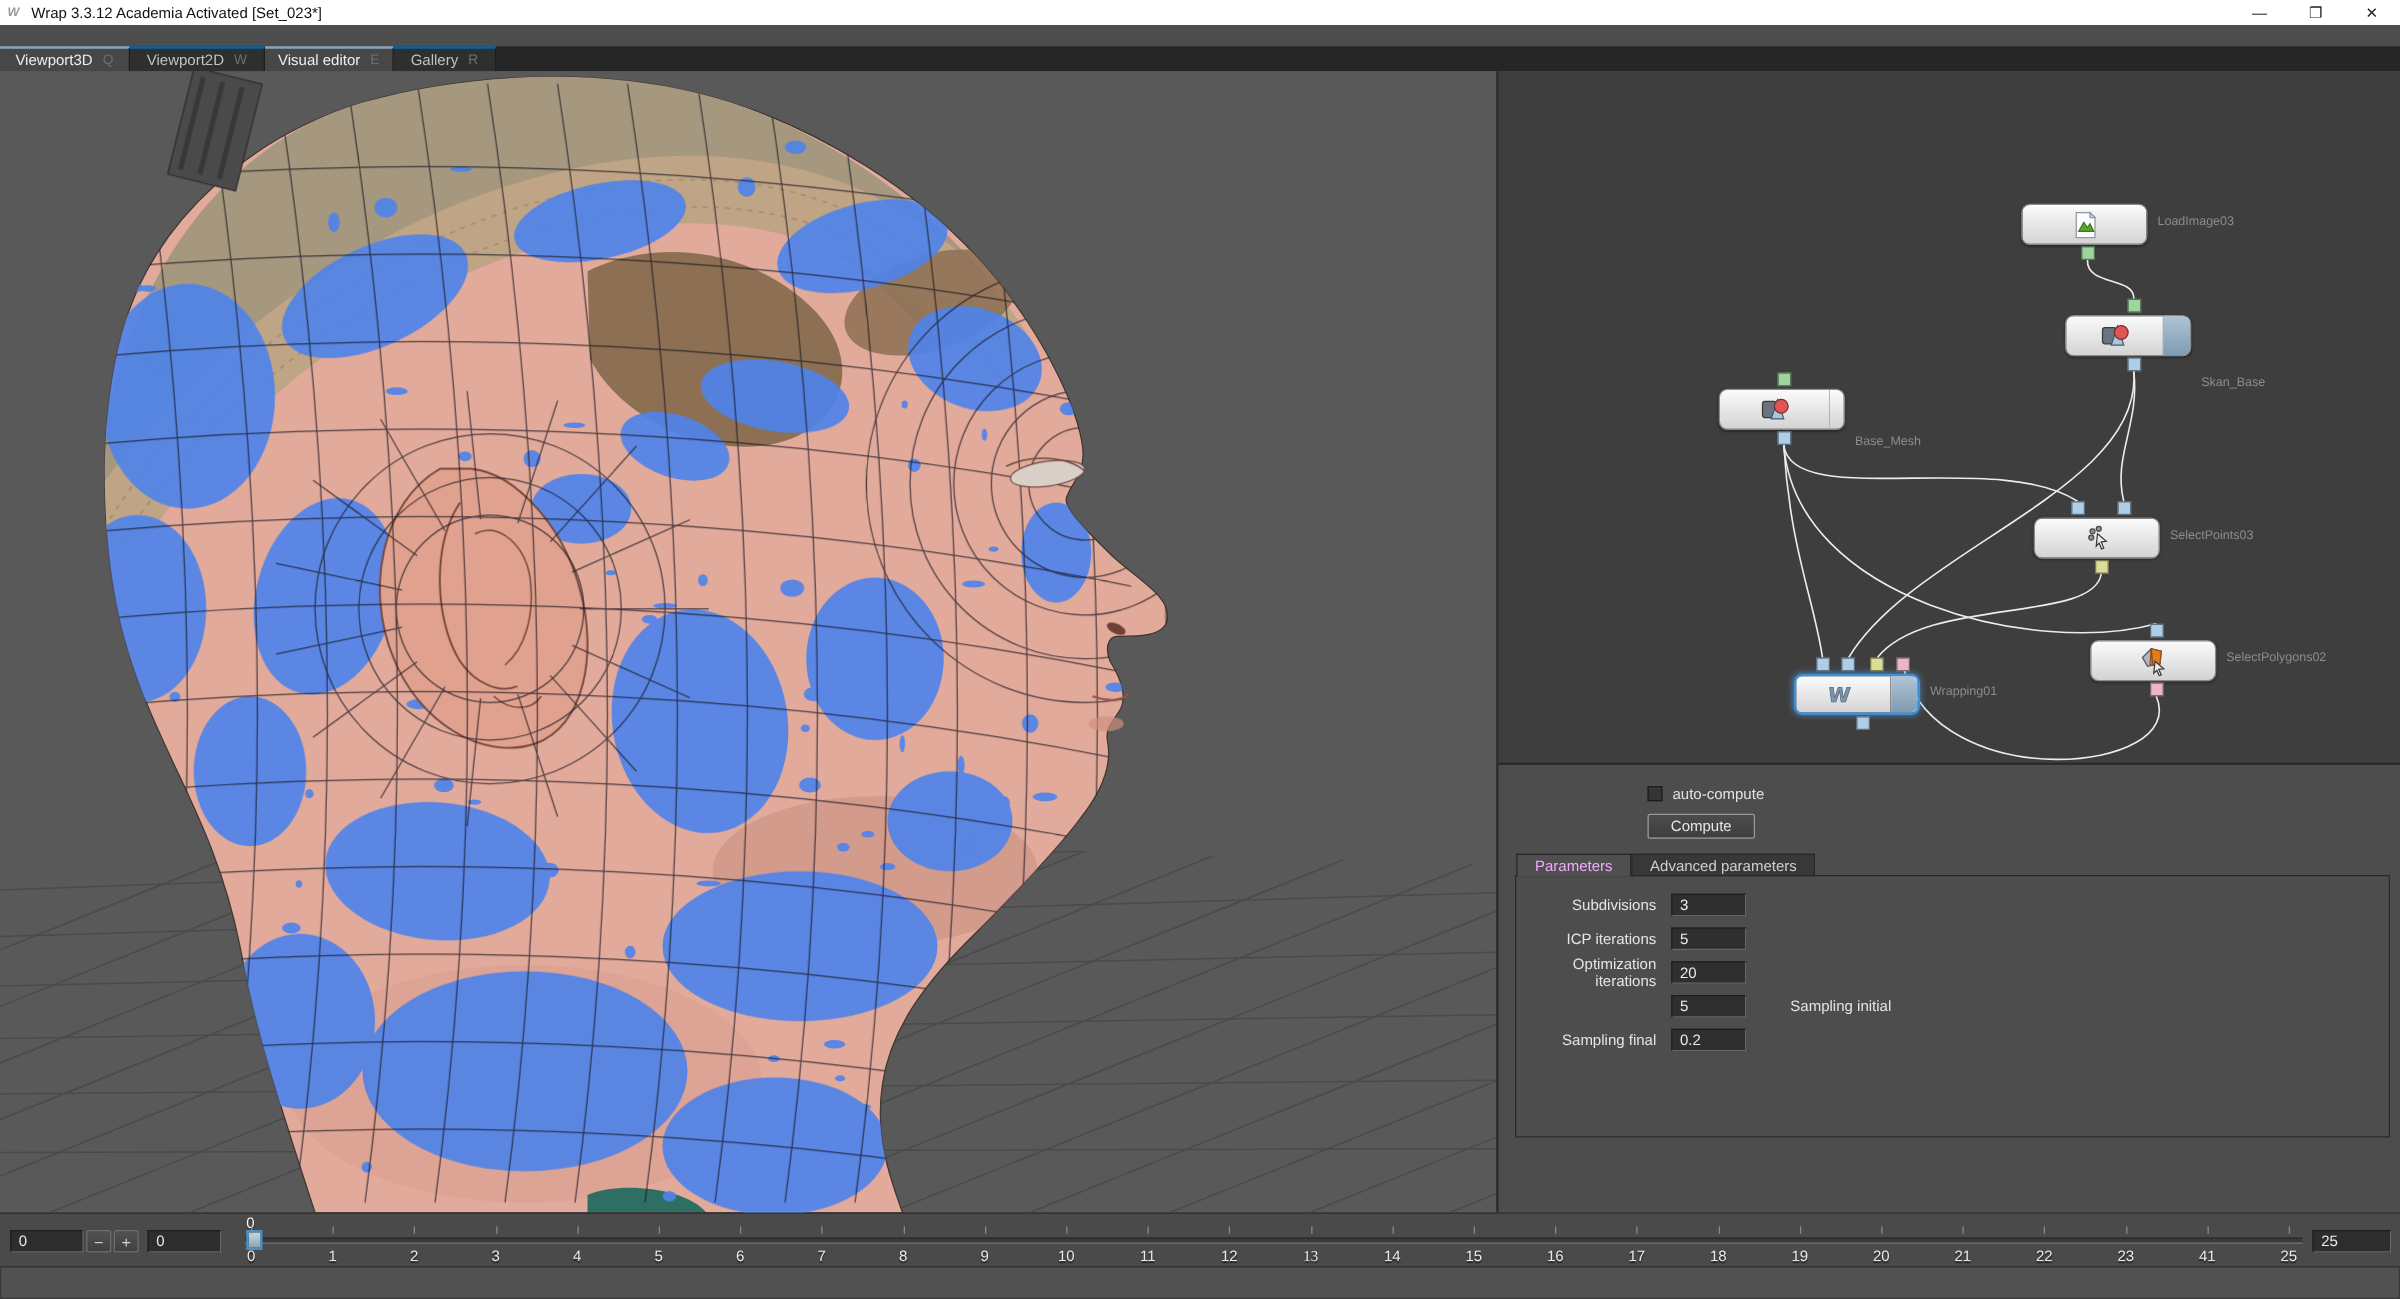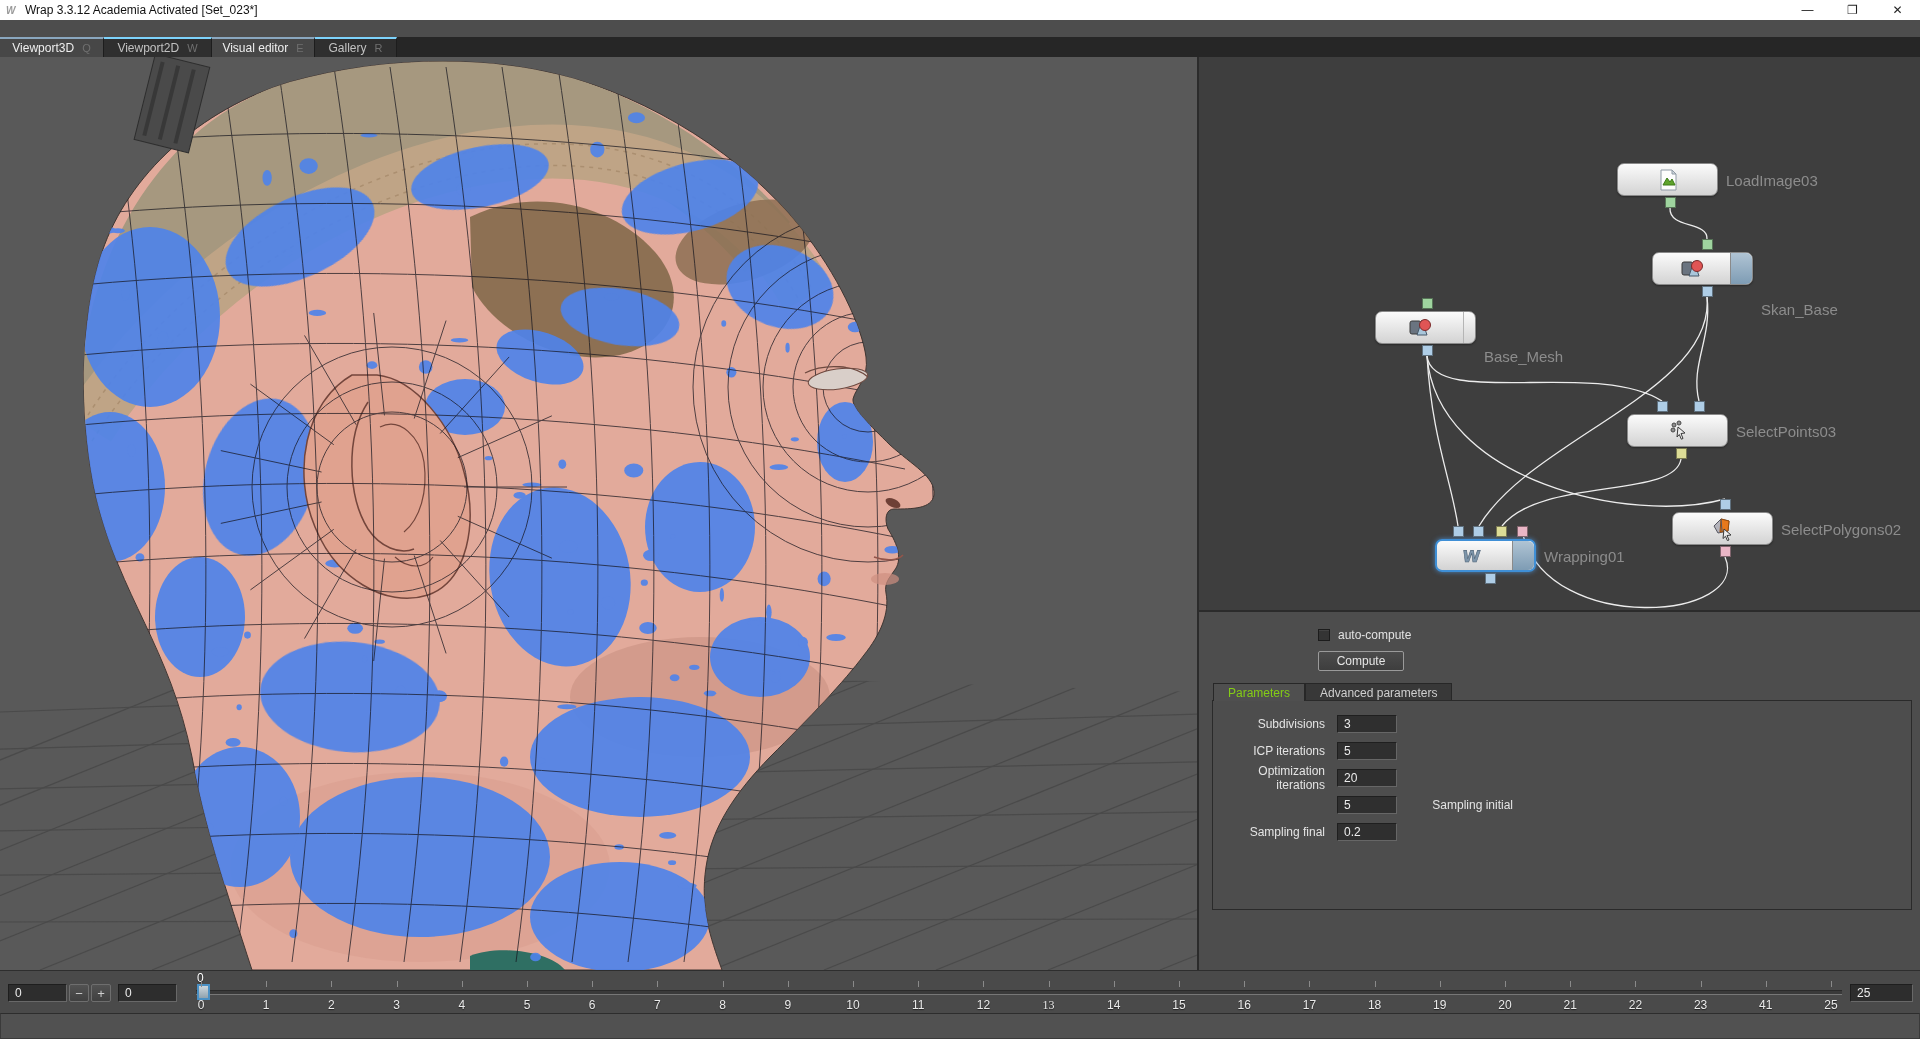--- a/index.html
+++ b/index.html
@@ -22,21 +22,21 @@
              background:#3c3c3c; border-bottom:1px solid #2f2f2f;
              display:flex; align-items:center; }
   .menu-item { color:#ececec; font-size:12px; padding:0 12px; height:17px;
                display:flex; align-items:center; }
 
   
   .tabstrip { position:absolute; left:0; top:37px; width:1920px; height:20px;
               background:#262626; display:flex; }
   .vtab { height:20px; display:flex; align-items:center; justify-content:center;
           gap:8px; background:#2f2f2f; border-right:1px solid #1d1d1d;
-          border-top:2px solid #7dd3fc; font-size:12px; color:#c2c2c2; }
+          border-top:2px solid #0369a1; font-size:12px; color:#c2c2c2; }
   .vtab .sc { color:#6f6f6f; font-size:11px; }
   .vtab.active { background:#474747; border-top:2px solid #8aa7bf; color:#eee; }
 
   
   .viewport { position:absolute; left:0; top:57px; width:1197px; height:913px;
               background:#595959; }
   .viewport svg { display:block; }
 
   
   .right-panel { position:absolute; left:1197px; top:57px; width:723px; height:913px;
@@ -49,40 +49,40 @@
           background:linear-gradient(#fbfbfb,#d3d3d3); border:1px solid #8a8a8a;
           box-shadow:0 1px 2px rgba(0,0,0,.35); }
   .node.selected { border:2px solid #3f8fd6; box-shadow:0 0 5px rgba(80,150,220,.8); }
   .node .rsec-steel { position:absolute; right:0; top:0; bottom:0; width:22px;
           background:linear-gradient(#b0c4d4,#7e9cb4); border-left:1px solid #8a8a8a;
           border-radius:0 6px 6px 0; }
   .node .rsec-thin { position:absolute; right:0; top:0; bottom:0; width:12px;
           border-left:1px solid #b5b5b5; border-radius:0 6px 6px 0; }
   .node .nicon { position:absolute; left:0; top:0; bottom:0; display:flex;
           align-items:center; justify-content:center; }
-  .node-label { position:absolute; font-size:15px; color:#8c8c8c; white-space:nowrap; }
+  .node-label { position:absolute; font-size:10px; color:#8c8c8c; white-space:nowrap; }
   .port { position:absolute; width:11px; height:11px; border:1px solid rgba(0,0,0,.45); }
   .port.green  { background:#9fd49f; }
   .port.blue   { background:#aecde6; }
   .port.yellow { background:#dcdc96; }
   .port.pink   { background:#eab6c6; }
 
   .controls { position:absolute; left:0; top:557px; width:721px; height:356px;
               background:#4d4d4d; }
   .auto-row { position:absolute; left:119px; top:14px; display:flex; align-items:center; gap:8px; }
   .checkbox { width:12px; height:12px; background:#343434; border:1px solid #1c1c1c;
               box-shadow:inset 0 1px 0 rgba(255,255,255,.08); }
   .auto-row span.lbl { font-size:12px; color:#e2e2e2; }
   .compute-btn { position:absolute; left:119px; top:37px; width:86px; height:20px;
               background:linear-gradient(#4c4c4c,#3e3e3e); border:1px solid #9a9a9a;
               border-radius:2px; color:#e5e5e5; font-size:12px; }
   .ptabs { position:absolute; left:14px; top:69px; display:flex; }
   .ptab { height:18px; padding:0 14px; font-size:12px; display:flex; align-items:center;
           background:#383838; color:#cfcfcf; border:1px solid #272727; border-bottom:none; }
-  .ptab.active { background:#4f4f4f; color:#84cc16; position:relative; z-index:2; }
+  .ptab.active { background:#4f4f4f; color:#f0abfc; position:relative; z-index:2; }
   .groupbox { position:absolute; left:13px; top:86px; width:700px; height:210px;
               border:1px solid #2a2a2a; }
   .param-row { position:absolute; left:0; height:18px; display:flex; align-items:center; }
   .param-label { width:112px; text-align:right; font-size:12px; color:#e4e4e4; }
   .param-input { position:absolute; left:124px; width:60px; height:18px; background:#2f2f2f;
                  border:1px solid #1f1f1f; border-right-color:#666; border-bottom-color:#666;
                  color:#ececec; font-size:12px; padding-left:6px;
                  font-family:"Liberation Sans", sans-serif; }
 
   

